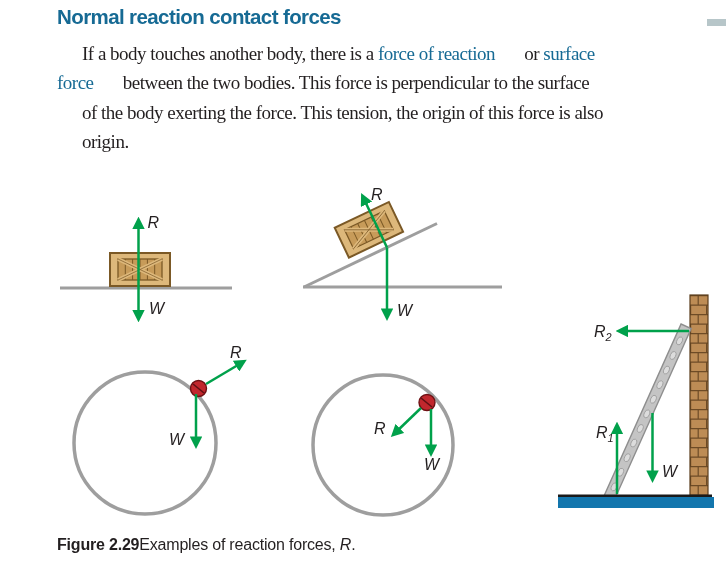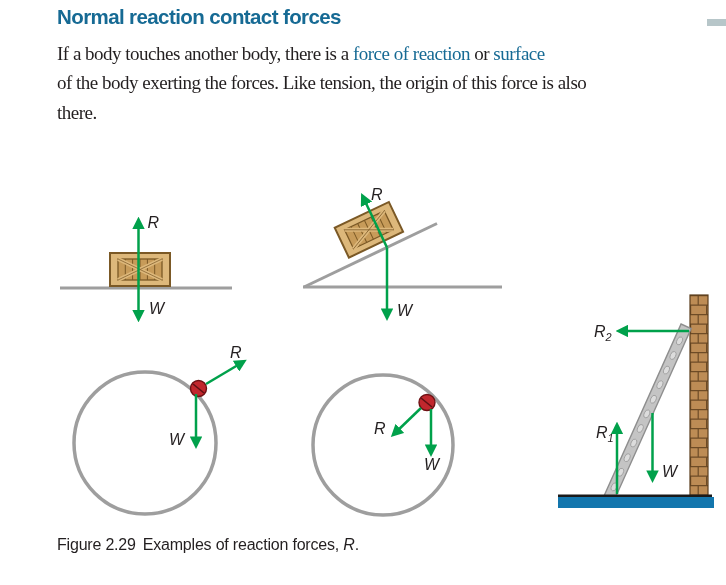--- a/index.html
+++ b/index.html
@@ -12,31 +12,31 @@
 
   
   #title{position:absolute;left:57px;top:5px;
          font-family:"Liberation Sans",sans-serif;font-weight:700;
          font-size:20.5px;letter-spacing:-0.6px;color:var(--title-teal,#166a94);}
 
   
   #para{position:absolute;left:57px;top:39px;font-size:19px;letter-spacing:-0.5px;
         color:var(--text-black,#231f20);}
   .pline{white-space:nowrap;height:29.4px;line-height:29.4px;}
-  .seg-n{color:var(--text-black,#231f20);}
+  .seg-n{color:var(--text-black,#231f20);margin-left:25px;}
   .seg-b{color:var(--inline-bold-teal,#166a94);font-weight:400;}
   .seg-f{color:var(--figure-ref-teal,#2f9e99);}
   .seg-fb{color:var(--figure-ref-bold-teal,#0f7f7f);font-weight:700;}
 
   
   #caption{position:absolute;left:57px;top:536px;
            font-family:"Liberation Sans",sans-serif;font-size:16px;
            color:var(--text-black,#231f20);letter-spacing:-0.2px;}
-  #caption .cap-bold{font-weight:400;}
-  #caption .cap-normal{padding-left:7px;}
+  #caption .cap-bold{font-weight:700;}
+  #caption .cap-normal{padding-left:0;}
   #caption .cap-italic{font-style:italic;}
 
   
   #diag{position:absolute;left:0;top:0;}
   .ground{stroke:var(--line-gray,#9e9e9e);stroke-width:3;fill:none;}
   .bigcircle{fill:#fff;stroke:var(--line-gray,#9e9e9e);stroke-width:3.5;}
   .ball{fill:var(--ball-red,#c1272d);stroke:#6e1114;stroke-width:1.4;}
   .ball-slash{stroke:#5f1013;stroke-width:1.6;fill:none;}
   .arrow{stroke:var(--arrow-green,#00a14b);stroke-width:2.5;fill:none;}
   .ahead{fill:var(--arrow-green,#00a14b);}
@@ -60,22 +60,23 @@
 <body>
 
 <div id="page">
 
   <div id="edge-dash"></div>
 
   <div id="title">Normal reaction contact forces</div>
 
   <div id="para">
       <div class="pline"><span class="seg-n">If a body touches another body, there is a </span><span class="seg-b">force of reaction</span><span class="seg-n"> or </span><span class="seg-b">surface</span></div>
-      <div class="pline"><span class="seg-n">of the body exerting the forces. Like tension, the origin of this force is also</span></div>
-      <div class="pline"><span class="seg-n">there.</span></div>
+      <div class="pline"><span class="seg-b">force</span><span class="seg-n"> between the two bodies. This force is perpendicular to the surface</span></div>
+      <div class="pline"><span class="seg-n">of the body exerting the force. This tension, the origin of this force is also</span></div>
+      <div class="pline"><span class="seg-n">origin.</span></div>
     </div>
 
   <svg id="diag" width="726" height="585" viewBox="0 0 726 585">
     <defs>
       <marker id="ah" viewBox="0 0 10 10" refX="6.5" refY="5" markerWidth="5" markerHeight="5" orient="auto-start-reverse">
         <path d="M0 0 L10 5 L0 10 z" class="ahead"></path>
       </marker>
       <pattern id="brick" x="690" y="295" width="16" height="19" patternUnits="userSpaceOnUse">
         <rect width="16" height="19" class="brick-bg"></rect>
         <path class="brick-mortar" d="M0 0.7 H16 M0 10.2 H16 M8.2 0.7 V10.2 M0.6 10.2 V19"></path>

